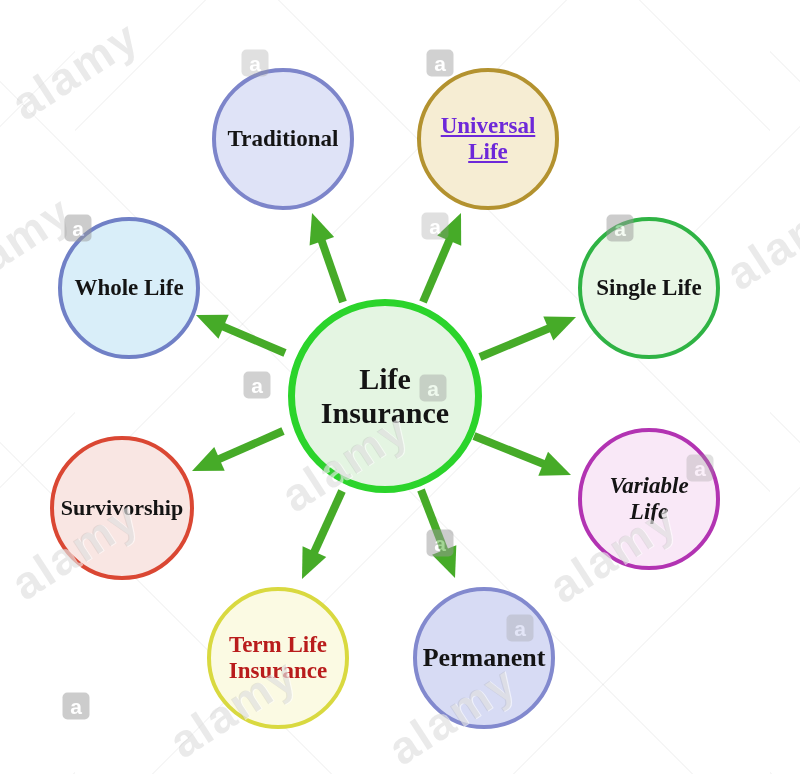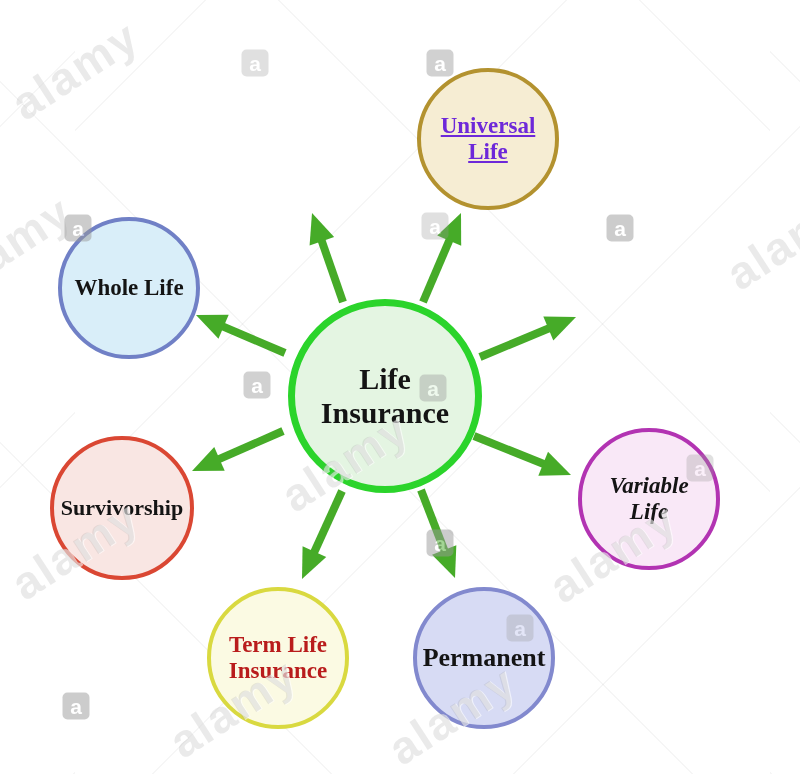--- a/index.html
+++ b/index.html
@@ -51,22 +51,24 @@
       <line x1="342" y1="491" x2="311.10366477462605" y2="558.9719374958227" stroke="#46ab28" stroke-width="8"></line>
       <polygon points="302,579 302.57932412202166,546.3095674002064 326.24885253604936,557.0684439520372" fill="#46ab28"></polygon>
       <line x1="283" y1="431" x2="212.14019279081631" y2="462.14716800403676" stroke="#46ab28" stroke-width="8"></line>
       <polygon points="192,471 214.23268035349852,447.02693335638594 224.69511816690962,470.82897938189615" fill="#46ab28"></polygon>
       <line x1="285" y1="353" x2="216.2329308205434" y2="323.63877945146794" stroke="#46ab28" stroke-width="8"></line>
       <polygon points="196,315 228.69509352206296,314.8243310398625 218.4856268976008,338.7359765550501" fill="#46ab28"></polygon>
     </svg>
   <div id="node-layer">
       <div class="node center" style="left: 288px; top: 299px; width: 194px; height: 194px; border-color: rgb(43, 212, 43); background: rgb(228, 245, 226); font-size: 30px; color: rgb(20, 20, 20);"><span>Life
 Insurance</span></div>
+      <div class="node" style="left: 212px; top: 68px; width: 142px; height: 142px; border-color: rgb(125, 133, 202); background: rgb(223, 227, 247); font-size: 23px; color: rgb(20, 20, 20);"><span>Traditional</span></div>
       <div class="node" style="left: 417px; top: 68px; width: 142px; height: 142px; border-color: rgb(179, 146, 47); background: rgb(246, 237, 211); font-size: 23px; color: #6d28d9; text-decoration: underline;"><span>Universal
 Life</span></div>
+      <div class="node" style="left: 578px; top: 217px; width: 142px; height: 142px; border-color: rgb(47, 179, 68); background: rgb(233, 247, 230); font-size: 23px; color: rgb(20, 20, 20);"><span>Single Life</span></div>
       <div class="node" style="left: 578px; top: 428px; width: 142px; height: 142px; border-color: rgb(178, 51, 178); background: rgb(249, 232, 247); font-size: 23px; color: rgb(20, 20, 20); font-style: italic;"><span>Variable
 Life</span></div>
       <div class="node" style="left: 413px; top: 587px; width: 142px; height: 142px; border-color: rgb(130, 137, 206); background: rgb(215, 219, 244); font-size: 26px; color: rgb(20, 20, 20);"><span>Permanent</span></div>
       <div class="node" style="left: 207px; top: 587px; width: 142px; height: 142px; border-color: rgb(217, 217, 64); background: rgb(251, 250, 227); font-size: 23px; color: #b91c1c;"><span>Term Life
 Insurance</span></div>
       <div class="node" style="left: 50px; top: 436px; width: 144px; height: 144px; border-color: rgb(218, 71, 51); background: rgb(249, 230, 227); font-size: 22px; color: rgb(20, 20, 20);"><span>Survivorship</span></div>
       <div class="node" style="left: 58px; top: 217px; width: 142px; height: 142px; border-color: rgb(112, 128, 198); background: rgb(217, 238, 249); font-size: 23px; color: rgb(20, 20, 20);"><span>Whole Life</span></div>
     </div>
   <div id="wm-layer">
       <div class="wm-word" style="left: 75px; top: 70px;">alamy</div>

